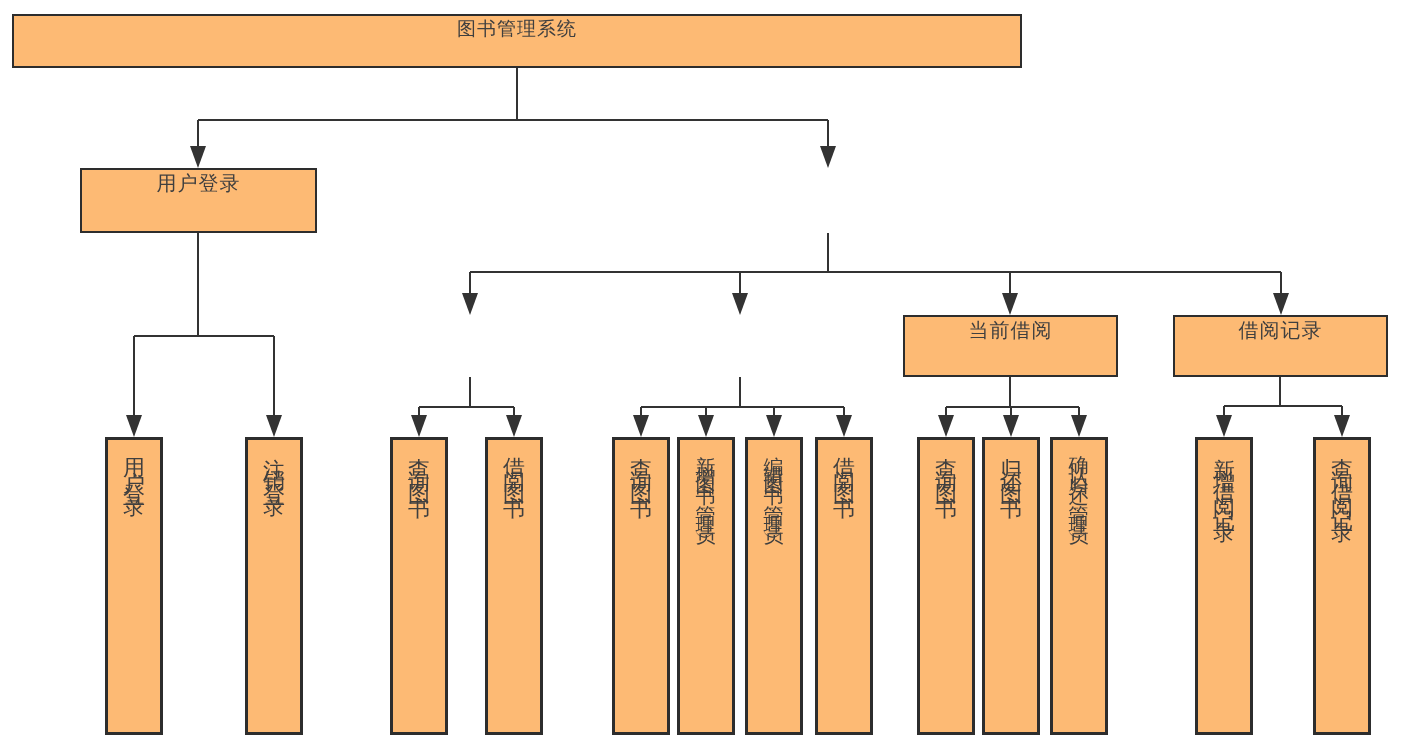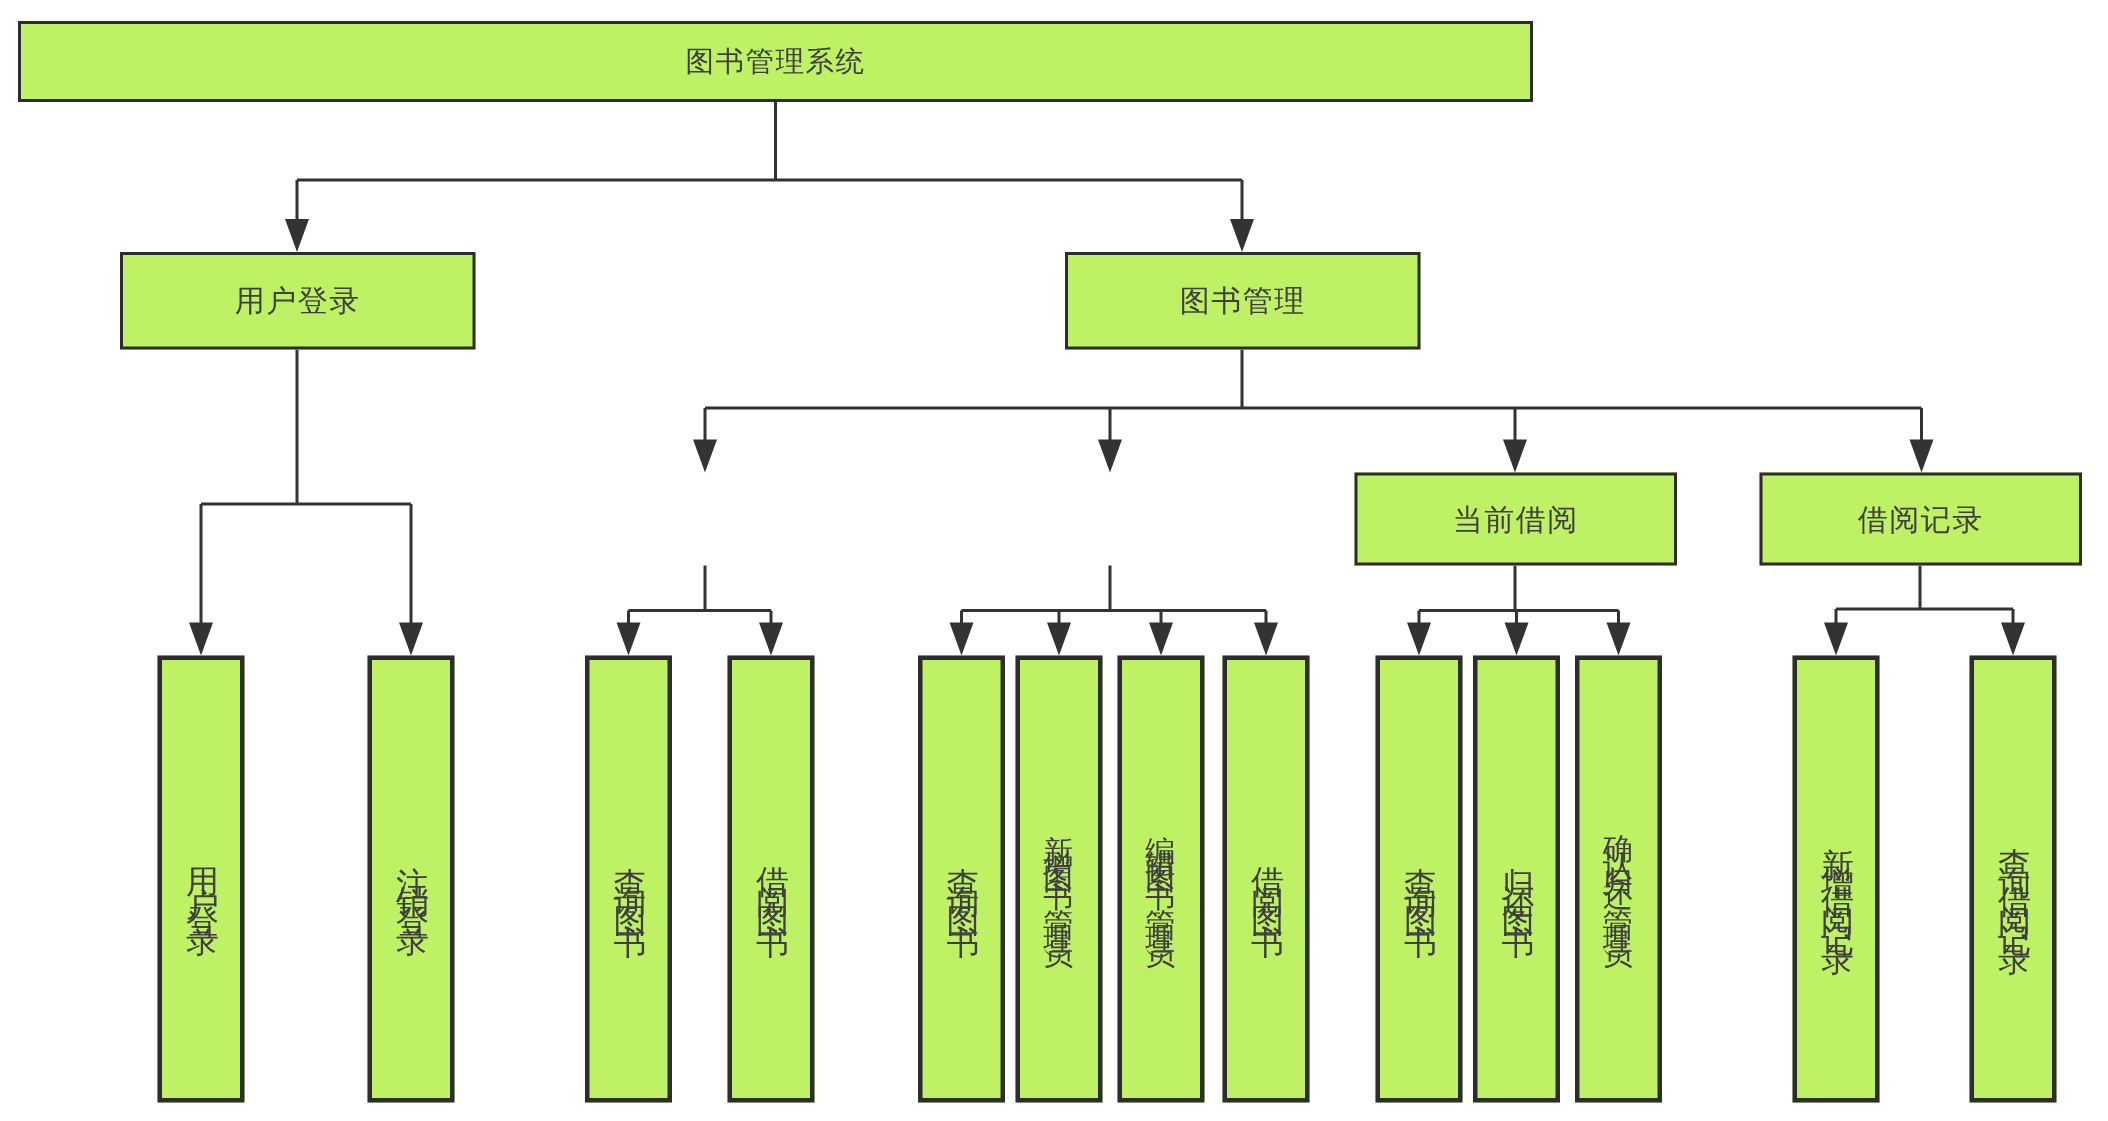--- a/index.html
+++ b/index.html
@@ -17,24 +17,24 @@
     overflow: hidden;
   }
   .connectors {
     position: absolute;
     left: 0; top: 0;
     z-index: 1;
     pointer-events: none;
   }
   .box {
     position: absolute;
-    background: #bef264;
+    background: #fdba74;
     border: 2px solid var(--border, #2d2d2d);
     display: flex;
-    align-items: center;
+    align-items: flex-start;
     justify-content: center;
     z-index: 2;
     color: var(--text, #3f3f3f);
     letter-spacing: 1px;
   }
   .root { left: 12px; top: 14px; width: 1010px; height: 54px; font-size: 19px; }
   .lvl2 { top: 168px; width: 237px; height: 65px; font-size: 20px; }
   .lvl2.a { left: 80px; }
   .lvl2.b { left: 710px; }
   .lvl3 { top: 315px; width: 215px; height: 62px; font-size: 20px; }
@@ -103,23 +103,20 @@
     </g>
   </svg>
 
   <div class="box root">
     <span>图书管理系统</span>
   </div>
 
   <div class="box lvl2 a">
     <span>用户登录</span>
   </div>
-  <div class="box lvl2 b">
-    <span>图书管理</span>
-  </div>
 
   <div class="box lvl3" style="left:1173px">
     <span>借阅记录</span>
   </div>
   <div class="box lvl3" style="left:903px">
     <span>当前借阅</span>
   </div>
 
   <div class="box leaf" style="left:105px">
     <span class="vtext">用户登录</span>

